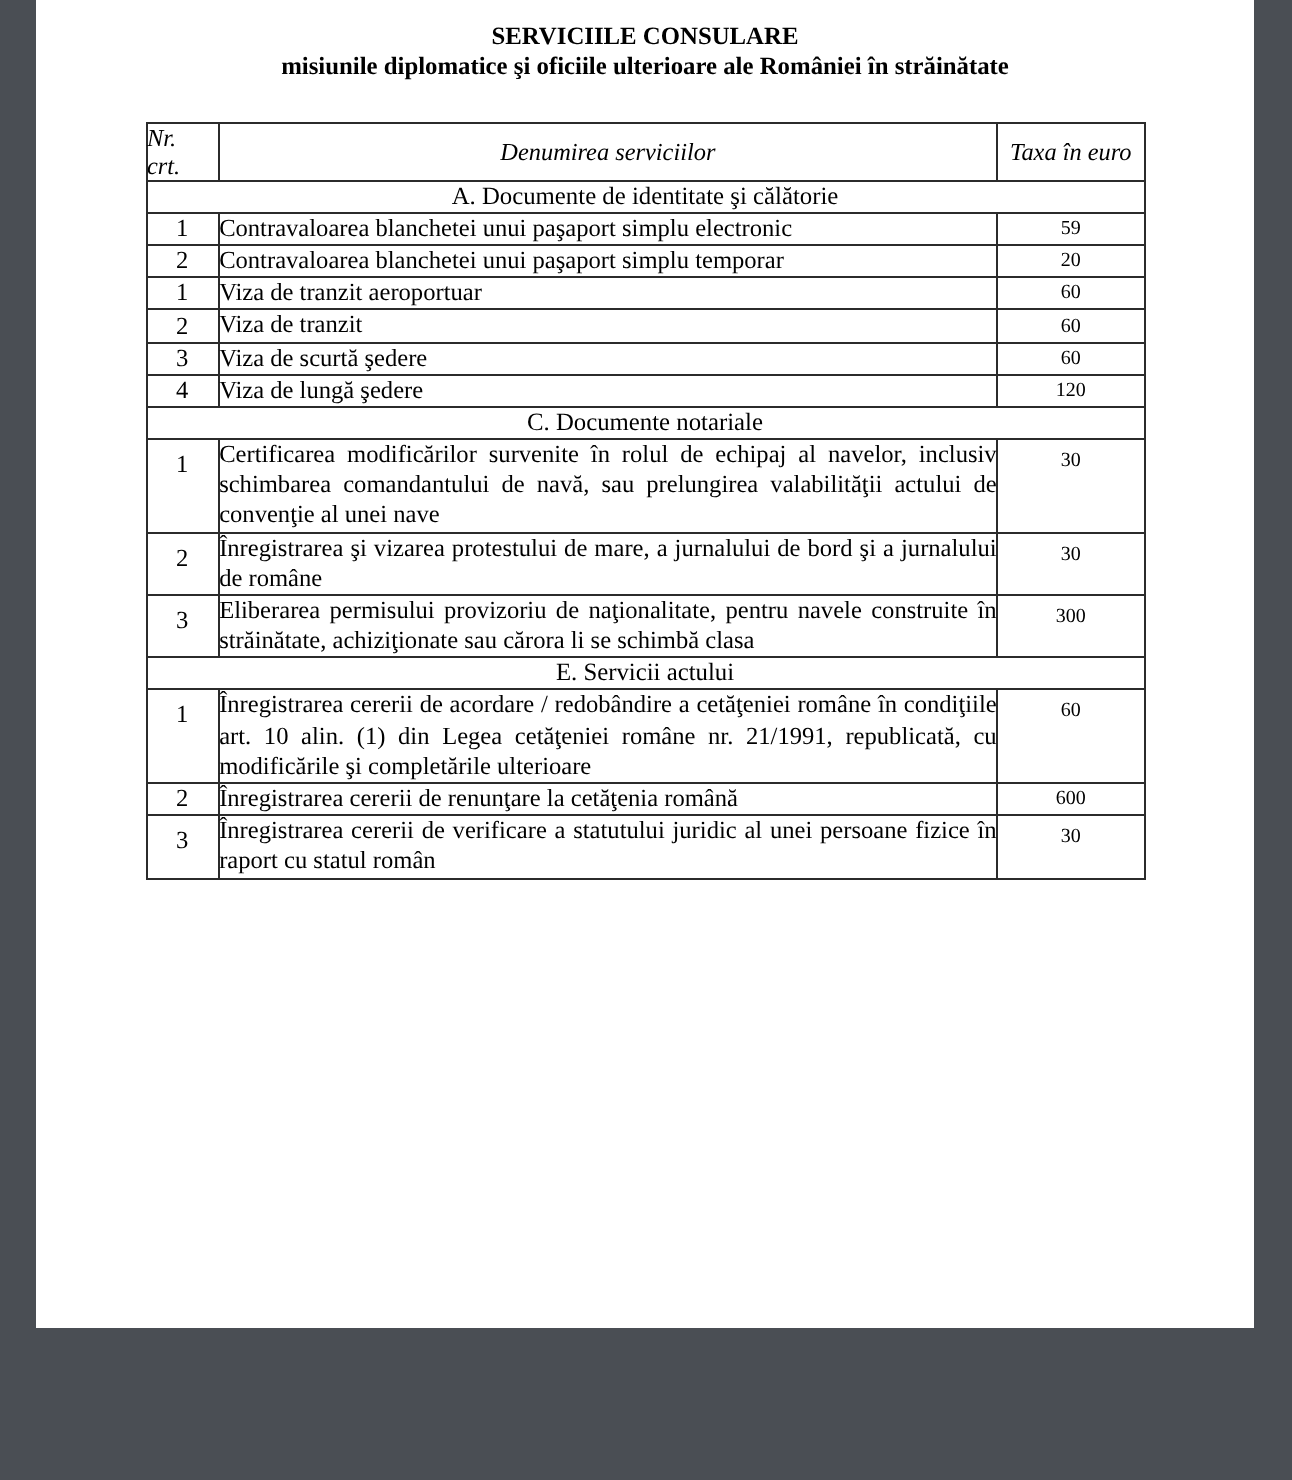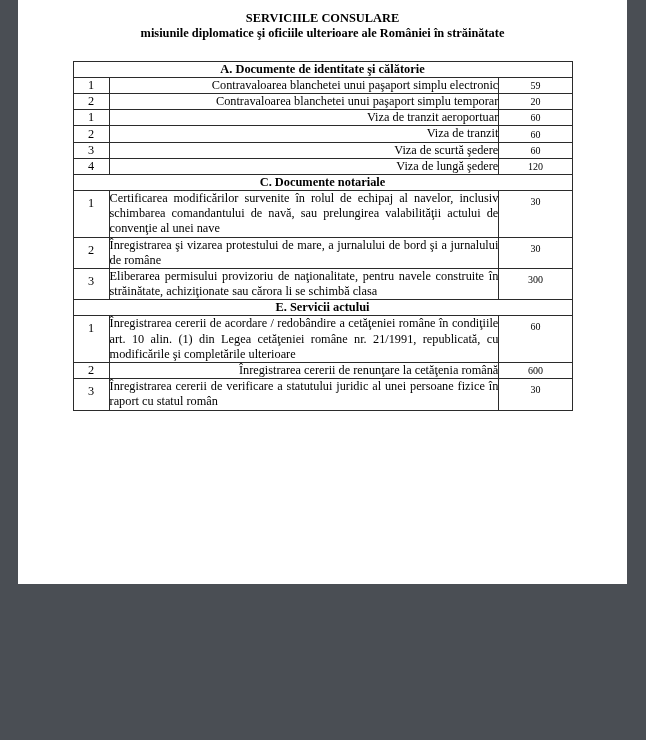--- a/index.html
+++ b/index.html
@@ -16,21 +16,21 @@
   .viewer {
     position: relative;
     width: 646px;
     height: 740px;
   }
   .page {
     position: absolute;
     left: 18px;
     top: 0;
     width: 609px;
-    height: 584px;
+    height: 664px;
     background: #ffffff;
     box-sizing: border-box;
   }
   .doc-title {
     padding-top: 11px;
     text-align: center;
     font-weight: bold;
     font-size: 12.4px;
     line-height: 15.4px;
     color: #000;
@@ -68,37 +68,37 @@
   }
   td.hdr-nr {
     text-align: left;
     padding-left: 7px;
   }
   td.hdr-nr .nr-l1 { display: block; }
   td.hdr-nr .nr-l2 { display: block; }
 
   td.section {
     text-align: center;
-    font-weight: bold;
+    font-weight: normal;
     font-size: 12.4px;
     padding: 14px 4px 13px 4px;
   }
   td.idx {
     text-align: center;
     font-size: 12.3px;
     padding: 5px 2px;
   }
   td.name {
     font-size: 12.3px;
     line-height: 15.2px;
     text-align: justify;
     text-justify: inter-word;
     padding: 5px 8px 6px 8px;
   }
-  td.name.single { text-align: right; }
+  td.name.single { text-align: left; }
   td.fee {
     text-align: center;
     font-size: 10px;
     padding: 5px 2px;
   }
   tr.multiline td.idx, tr.multiline td.fee {
     vertical-align: top;
     padding-top: 5px;
   }
   .note {
@@ -123,20 +123,28 @@
 
     <div class="table-wrap">
       <table class="fees">
         <colgroup>
           <col class="c-nr">
             <col class="c-name">
             <col class="c-fee">
         </colgroup>
         <tbody>
 
+          <tr>
+            <td class="hdr-nr">
+              <span class="nr-l1">Nr.</span>
+              <span class="nr-l2">crt.</span>
+            </td>
+            <td class="hdr-name">Denumirea serviciilor</td>
+            <td class="hdr-fee">Taxa în euro</td>
+          </tr>
 
           <tr>
             <td class="section" colspan="3">A. Documente de identitate şi călătorie</td>
           </tr>
           <tr>
             <td class="idx">1</td>
             <td class="name single">Contravaloarea blanchetei unui paşaport simplu electronic</td>
             <td class="fee">59</td>
           </tr>
           <tr>

